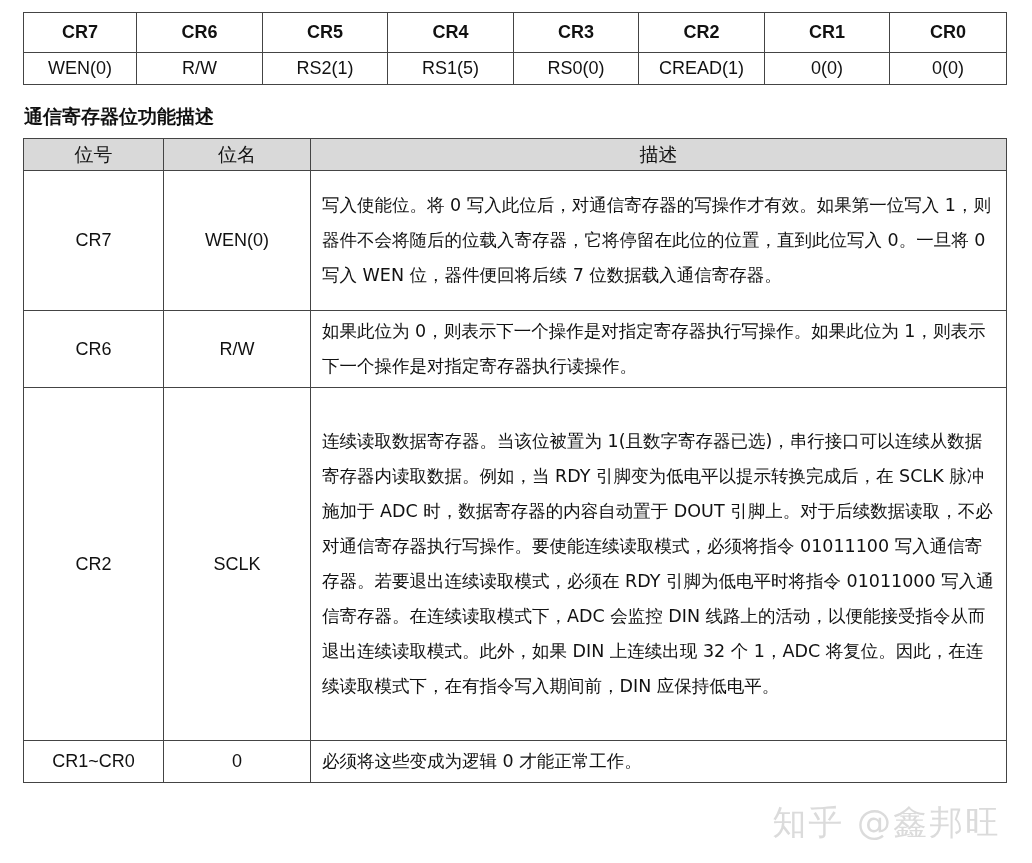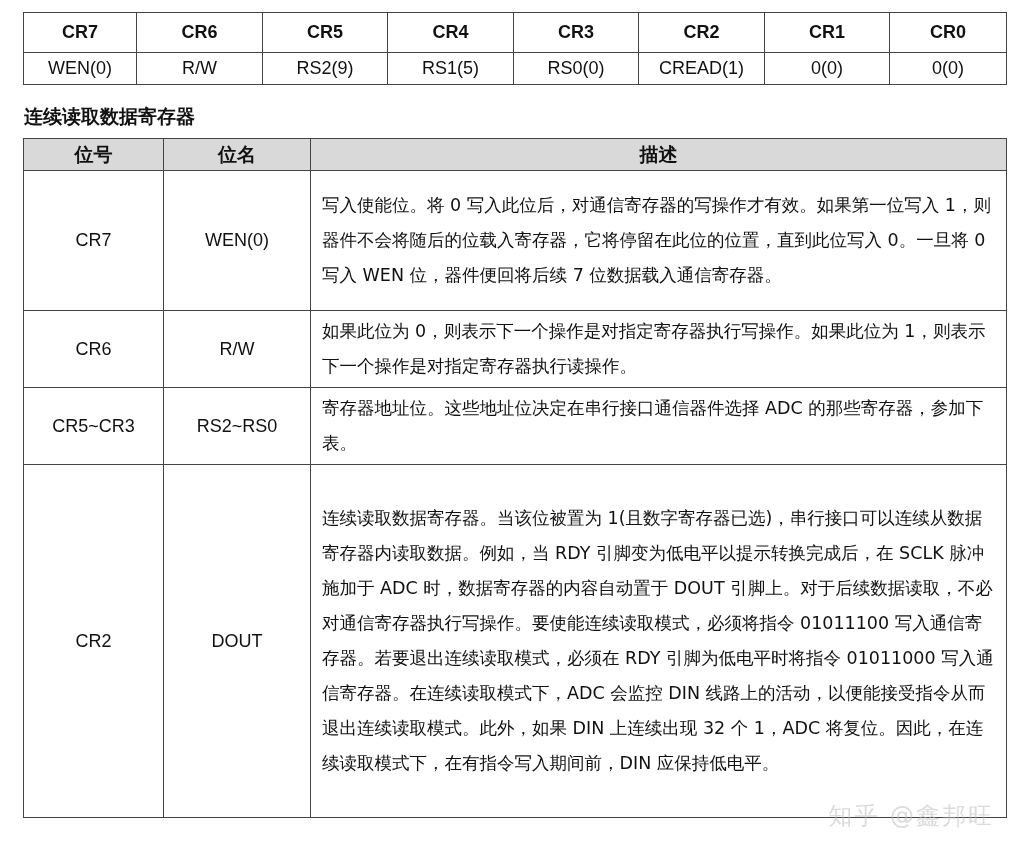--- a/index.html
+++ b/index.html
@@ -6,26 +6,26 @@
   body { width:1032px; height:863px; position:relative; overflow:hidden;
          font-family:"Liberation Sans","DejaVu Sans",sans-serif; color:#111; }
   table { border-collapse:collapse; position:absolute; table-layout:fixed; }
   td, th { border:1.5px solid #444; padding:0; }
   #bits { left:23px; top:12px; width:983px; }
   #bits th { height:39px; font-weight:bold; font-size:18px; text-align:center; }
   #bits td { height:31px; font-size:18px; text-align:center; }
   #title { position:absolute; left:24px; top:104px; font-size:19px; font-weight:bold;
            font-family:"DejaVu Sans",sans-serif; }
   #desc { left:23px; top:138px; width:983px; }
-  #desc th { background:#d9d9d9; height:31px; font-weight:bold; font-size:19px; text-align:center;
+  #desc th { background:#d9d9d9; height:31px; font-weight:normal; font-size:19px; text-align:center;
              font-family:"DejaVu Sans",sans-serif; }
   #desc td { font-size:18px; vertical-align:middle; }
   #desc td.c { text-align:center; }
   #desc td.d { padding:3px 12px 3px 11px; line-height:35px; font-family:"DejaVu Sans",sans-serif; font-size:17.5px; }
-  #watermark { position:absolute; right:38px; top:800px; font-size:24px; color:rgba(190,190,190,0.55);
+  #watermark { position:absolute; right:31px; top:800px; font-size:34px; color:rgba(190,190,190,0.55);
                font-family:"DejaVu Sans",sans-serif; letter-spacing:2px; }
 </style>
 </head>
 <body>
 
 <table id="bits">
   <colgroup>
     <col style="width:113px">
       <col style="width:126px">
       <col style="width:125px">
@@ -42,31 +42,31 @@
     <th>CR5</th>
     <th>CR4</th>
     <th>CR3</th>
     <th>CR2</th>
     <th>CR1</th>
     <th>CR0</th>
   </tr>
   <tr>
     <td>WEN(0)</td>
     <td>R/W</td>
-    <td>RS2(9)</td>
+    <td>RS2(1)</td>
     <td>RS1(5)</td>
     <td>RS0(0)</td>
     <td>CREAD(1)</td>
     <td>0(0)</td>
     <td>0(0)</td>
   </tr>
 </tbody>
   </table>
 
-<div id="title">连续读取数据寄存器</div>
+<div id="title">通信寄存器位功能描述</div>
 
 <table id="desc">
   <colgroup>
     <col style="width:140px">
       <col style="width:147px">
       <col style="width:696px">
   </colgroup>
   <tbody>
       <tr>
     <th>位号</th>
@@ -76,26 +76,26 @@
   <tr style="height:140px">
     <td class="c">CR7</td>
     <td class="c">WEN(0)</td>
     <td class="d">写入使能位。将 0 写入此位后，对通信寄存器的写操作才有效。如果第一位写入 1，则器件不会将随后的位载入寄存器，它将停留在此位的位置，直到此位写入 0。一旦将 0 写入 WEN 位，器件便回将后续 7 位数据载入通信寄存器。</td>
   </tr>
   <tr style="height:72px">
     <td class="c">CR6</td>
     <td class="c">R/W</td>
     <td class="d">如果此位为 0，则表示下一个操作是对指定寄存器执行写操作。如果此位为 1，则表示下一个操作是对指定寄存器执行读操作。</td>
   </tr>
-  <tr style="height:71px">
-    <td class="c">CR5~CR3</td>
-    <td class="c">RS2~RS0</td>
-    <td class="d">寄存器地址位。这些地址位决定在串行接口通信器件选择 ADC 的那些寄存器，参加下表。</td>
-  </tr>
   <tr style="height:353px">
     <td class="c">CR2</td>
-    <td class="c">DOUT</td>
+    <td class="c">SCLK</td>
     <td class="d">连续读取数据寄存器。当该位被置为 1(且数字寄存器已选)，串行接口可以连续从数据寄存器内读取数据。例如，当 RDY 引脚变为低电平以提示转换完成后，在 SCLK 脉冲施加于 ADC 时，数据寄存器的内容自动置于 DOUT 引脚上。对于后续数据读取，不必对通信寄存器执行写操作。要使能连续读取模式，必须将指令 01011100 写入通信寄存器。若要退出连续读取模式，必须在 RDY 引脚为低电平时将指令 01011000 写入通信寄存器。在连续读取模式下，ADC 会监控 DIN 线路上的活动，以便能接受指令从而退出连续读取模式。此外，如果 DIN 上连续出现 32 个 1，ADC 将复位。因此，在连续读取模式下，在有指令写入期间前，DIN 应保持低电平。</td>
+  </tr>
+  <tr style="height:41px">
+    <td class="c">CR1~CR0</td>
+    <td class="c">0</td>
+    <td class="d">必须将这些变成为逻辑 0 才能正常工作。</td>
   </tr>
 </tbody>
   </table>
 
 <div id="watermark">知乎 @鑫邦旺</div>
 
 </body></html>

